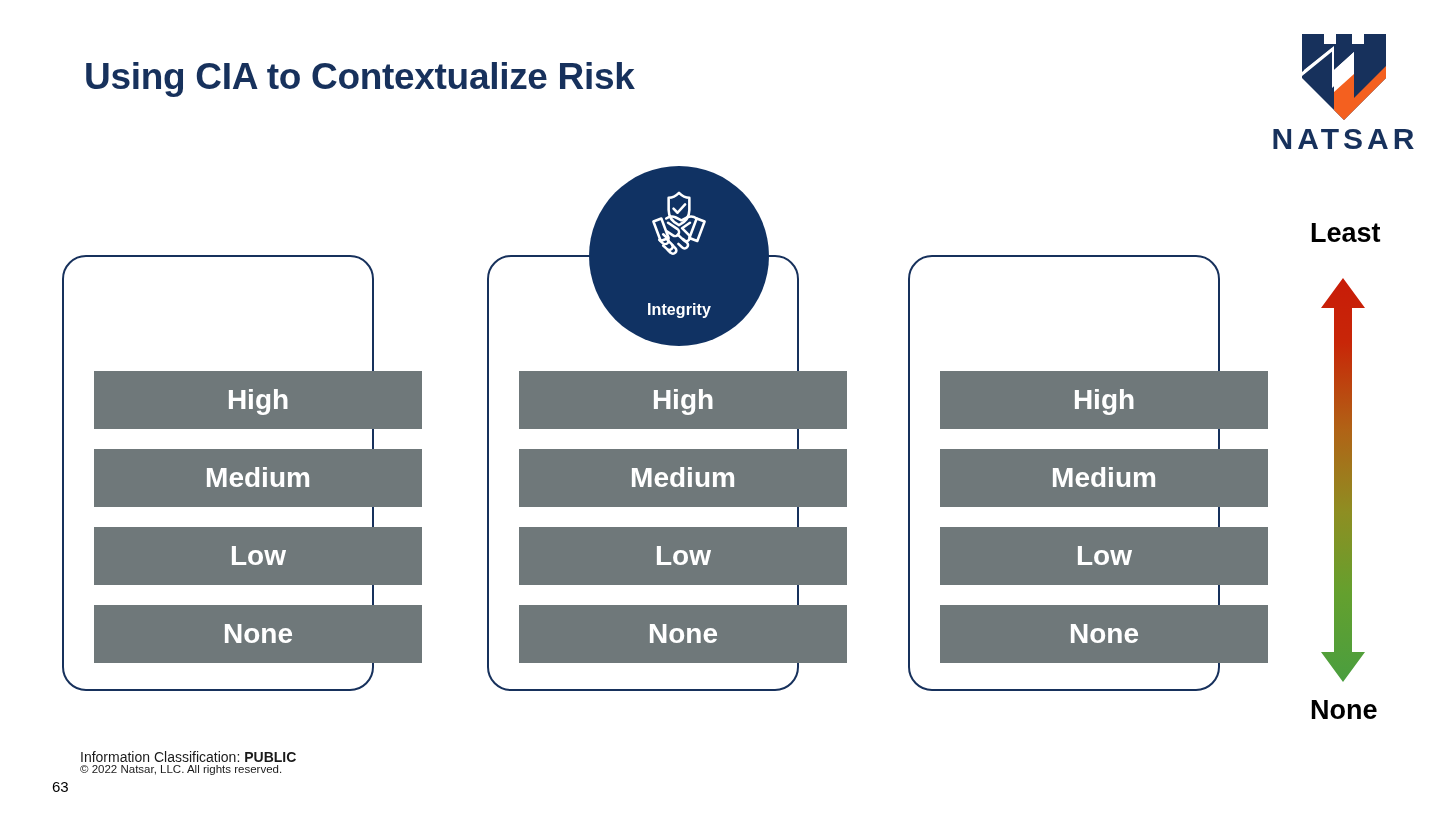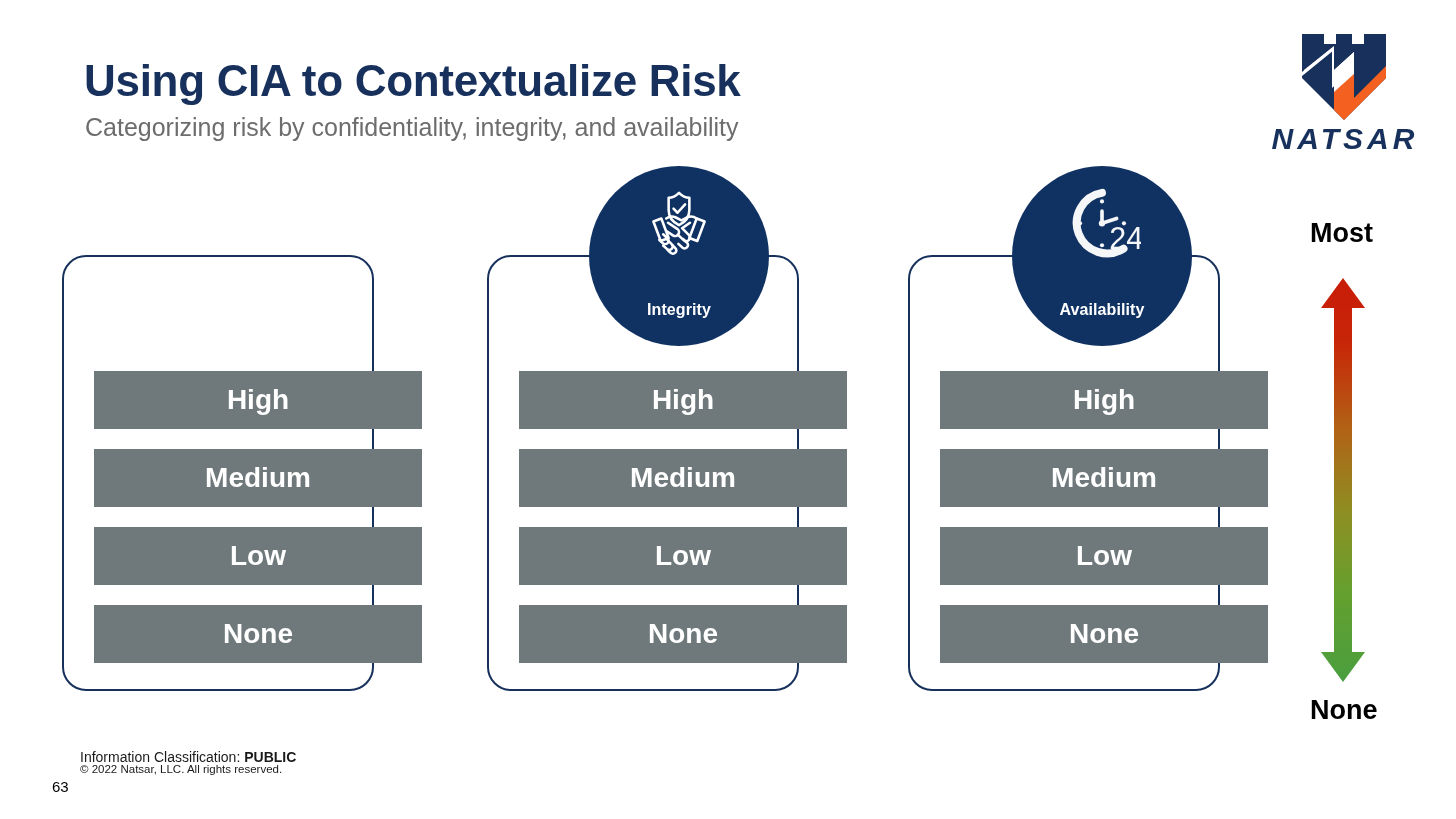--- a/index.html
+++ b/index.html
@@ -13,21 +13,21 @@
     position: relative;
     width: 1456px;
     height: 819px;
     background: #ffffff;
   }
 
   
   #slide-title {
     position: absolute;
     left: 84px; top: 56px;
-    font-size: 44px;
+    font-size: 37px;
     font-weight: bold;
     color: #17315c;
     letter-spacing: -0.3px;
     white-space: nowrap;
   }
   #slide-subtitle {
     position: absolute;
     left: 85px; top: 113px;
     font-size: 25px;
     font-weight: normal;
@@ -44,21 +44,20 @@
   #logo-mark { position: absolute; left: 38px; top: 0; width: 96px; height: 92px; }
   #logo-wordmark {
     position: absolute;
     left: 0; top: 92px;
     width: 174px;
     text-align: center;
     font-size: 30px;
     font-weight: bold;
     letter-spacing: 4px;
     color: #17315c;
-    font-style: italic;
   }
 
   
   .pillar-card {
     position: absolute;
     top: 255px;
     width: 312px;
     height: 436px;
     border: 2.5px solid #17315c;
     border-radius: 24px;
@@ -159,21 +158,20 @@
     font-size: 11.5px; color: #1a1a1a;
     white-space: nowrap;
   }
 </style>
 </head>
 <body>
 
 <div id="slide">
 
   <div id="slide-title">Using CIA to Contextualize Risk</div>
-  <div id="slide-subtitle">Categorizing risk by confidentiality, integrity, and availability</div>
 
   <div id="logo-block">
     <svg id="logo-mark" viewBox="0 0 96 92">
       <path d="M6 4 H28 V14 H40 V4 H56 V14 H68 V4 H90 V48 L48 90 L6 48 Z" fill="#17315c"></path>
       <path d="M6 48 L48 90 L90 48 V36 L58 68 L58 26 L38 44 L38 80 L6 48 Z" fill="#f4601f"></path>
       <path d="M6 46 L38 20 L38 62 L58 44 V26 L58 22 L36 42 L36 18 L6 42 Z" fill="#ffffff"></path>
       <path d="M8 44 L36 20 L36 58 L58 38 L58 22 L38 40 L38 16 L8 40 Z" fill="#ffffff"></path>
     </svg>
     <div id="logo-wordmark">NATSAR</div>
   </div>
@@ -242,35 +240,22 @@
         <path d="M41 28.5 L34.5 33 L40 38.5 C41.3 39.8 41.3 41.6 40 42.8 C38.7 44 37 44 35.8 42.8 L31 38.2"></path>
         <path d="M19 38 L22.5 41.2 C23.7 42.3 23.7 44 22.6 45.2 C21.5 46.3 19.7 46.3 18.6 45.2 L15.8 42.6"></path>
         <path d="M22.6 42.8 L26 46 C27.2 47.1 27.2 48.8 26 50 C24.9 51.1 23.1 51.1 22 50 L19 47.2"></path>
         <path d="M26.4 46.8 L29 49.3 C30.1 50.4 30.1 52 29 53.1 C27.9 54.2 26.2 54.2 25.1 53.1 L22.8 50.9"></path>
         <path d="M35.5 42 L38.5 44.8 C39.7 45.9 39.7 47.6 38.5 48.7 C37.4 49.8 35.7 49.8 34.6 48.7 L31.5 45.8"></path>
       </g>
     </svg>
     <div class="pillar-circle-label">Integrity</div>
   </div>
 
-  <div class="pillar-circle" id="circle-availability">
-    <svg class="pillar-icon" viewBox="0 0 64 64">
-      <path d="M32 4 A25 25 0 1 0 49.7 49.7" fill="none" stroke="#f4f6f7" stroke-width="6.5" stroke-linecap="round"></path>
-      <circle cx="32" cy="11" r="1.7" fill="#f4f6f7"></circle>
-      <circle cx="14" cy="29" r="1.7" fill="#f4f6f7"></circle>
-      <circle cx="50" cy="29" r="1.7" fill="#f4f6f7"></circle>
-      <circle cx="32" cy="47" r="1.7" fill="#f4f6f7"></circle>
-      <path d="M32 29 L32 19 M32 29 L44 25" fill="none" stroke="#f4f6f7" stroke-width="3" stroke-linecap="round"></path>
-      <circle cx="32" cy="29" r="2.6" fill="#f4f6f7"></circle>
-      <text x="38" y="50" font-family="Liberation Sans, sans-serif" font-size="25" fill="#f4f6f7">24</text>
-    </svg>
-    <div class="pillar-circle-label">Availability</div>
-  </div>
-
-  <div id="scale-most">Most</div>
+
+  <div id="scale-most">Least</div>
   <svg id="scale-arrow" viewBox="0 0 50 404" preserveAspectRatio="none">
     <defs>
       <linearGradient id="riskGrad" x1="0" y1="0" x2="0" y2="1">
         <stop offset="0%" stop-color="#c81c08"></stop>
         <stop offset="16%" stop-color="#c82608"></stop>
         <stop offset="38%" stop-color="#b06416"></stop>
         <stop offset="58%" stop-color="#8e8e22"></stop>
         <stop offset="78%" stop-color="#64a02e"></stop>
         <stop offset="100%" stop-color="#4a9e3f"></stop>
       </linearGradient>

